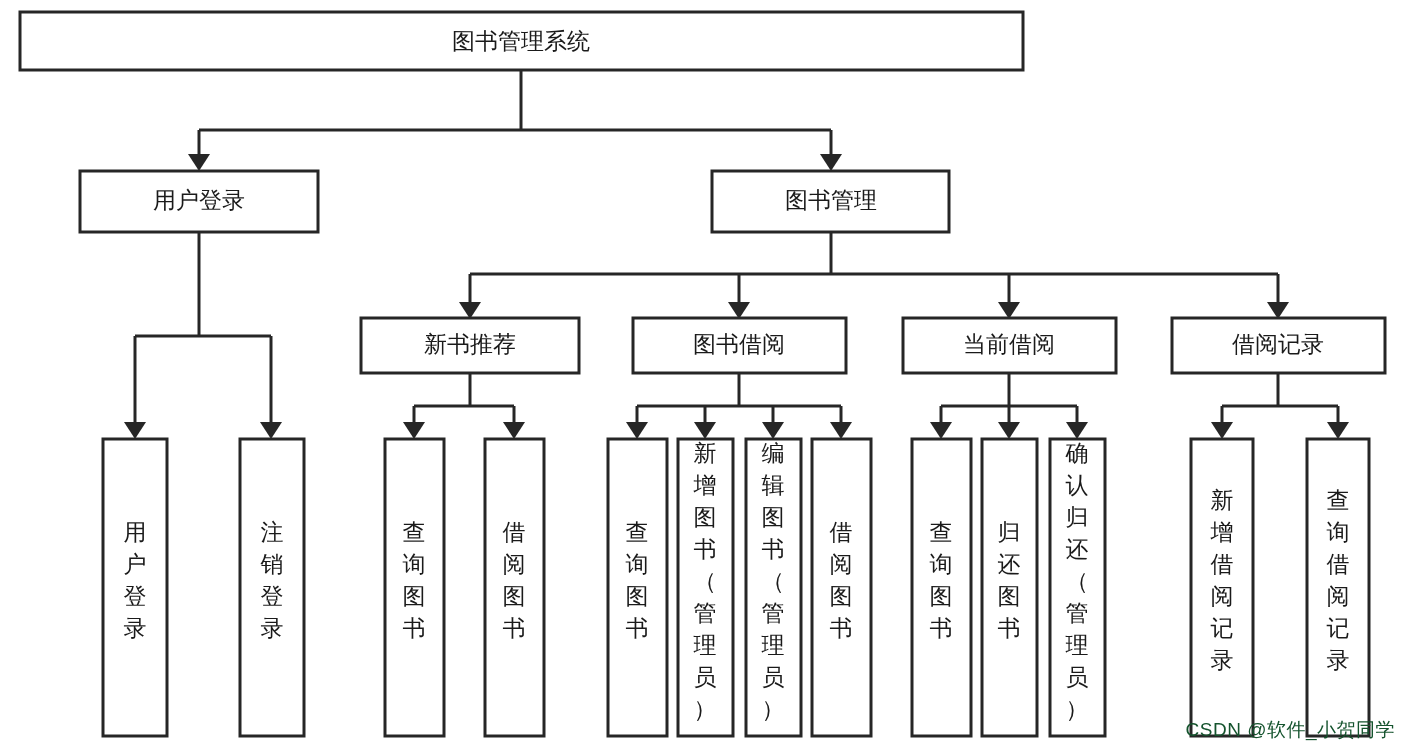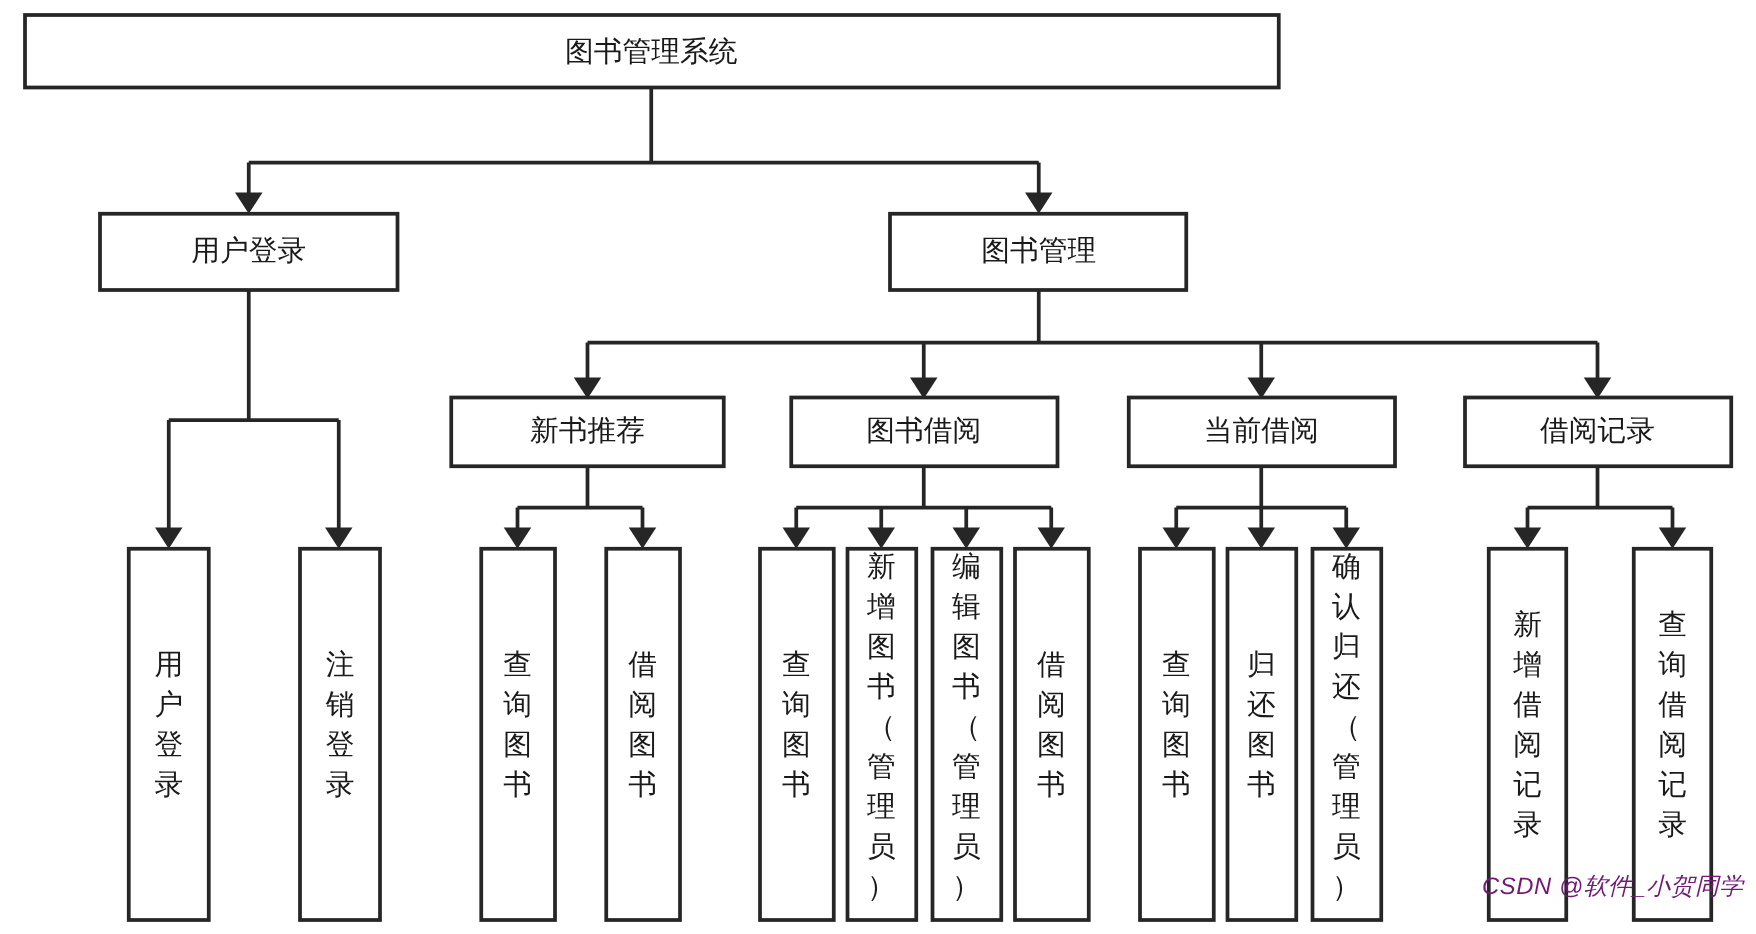--- a/index.html
+++ b/index.html
@@ -49,27 +49,26 @@
   }
   .node-label-vert {
     font-family: "Liberation Sans", sans-serif;
     fill: #1a1a1a;
     font-size: 23px;
     text-anchor: middle;
   }
   .watermark {
     position: absolute;
     right: 10px;
-    bottom: 21px;
+    bottom: 0;
     font-family: "Liberation Sans", sans-serif;
     font-size: 19px;
-    color: #701a75;
+    color: #14532d;
     white-space: nowrap;
     letter-spacing: 0.5px;
-    font-style: italic;
   }
 </style>
 </head>
 <body>
 
 <div id="diagram-root">
 
   <svg class="flow" viewBox="0 0 1405 747" xmlns="http://www.w3.org/2000/svg">
 
     <defs>

